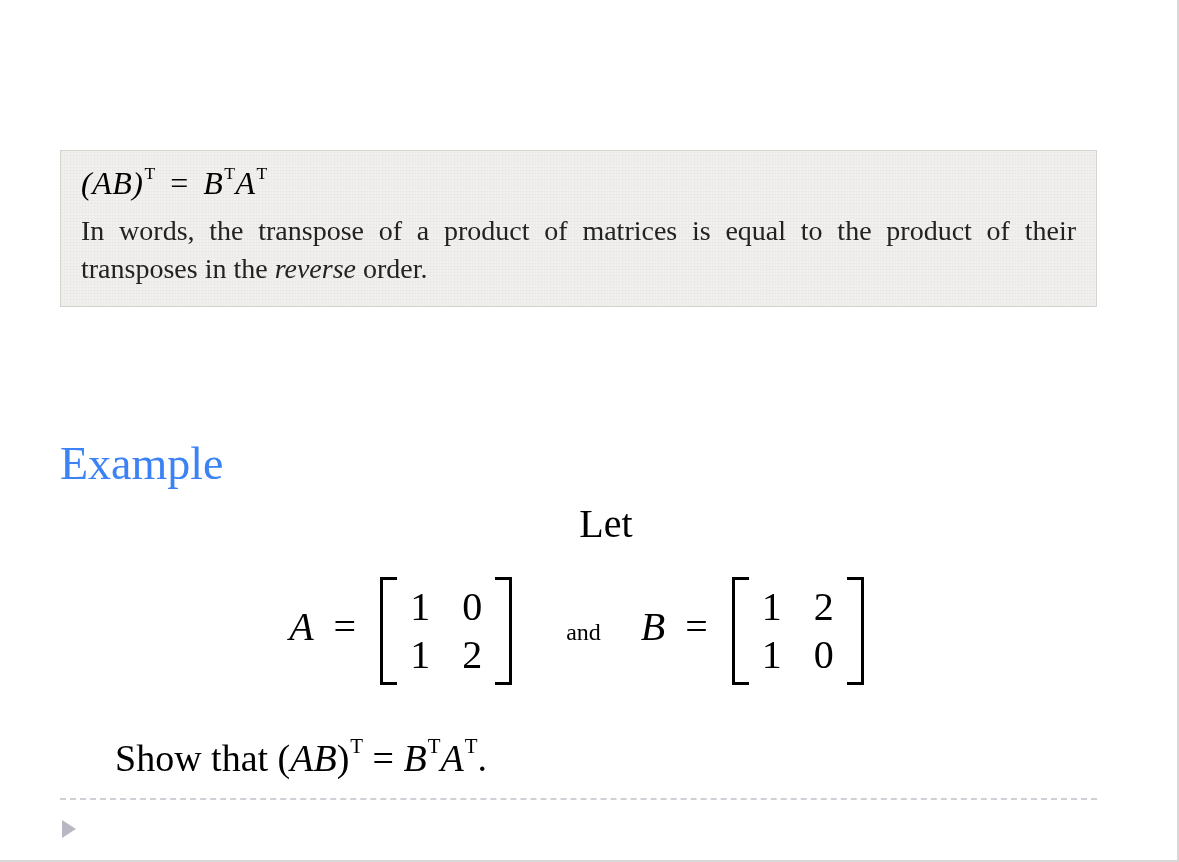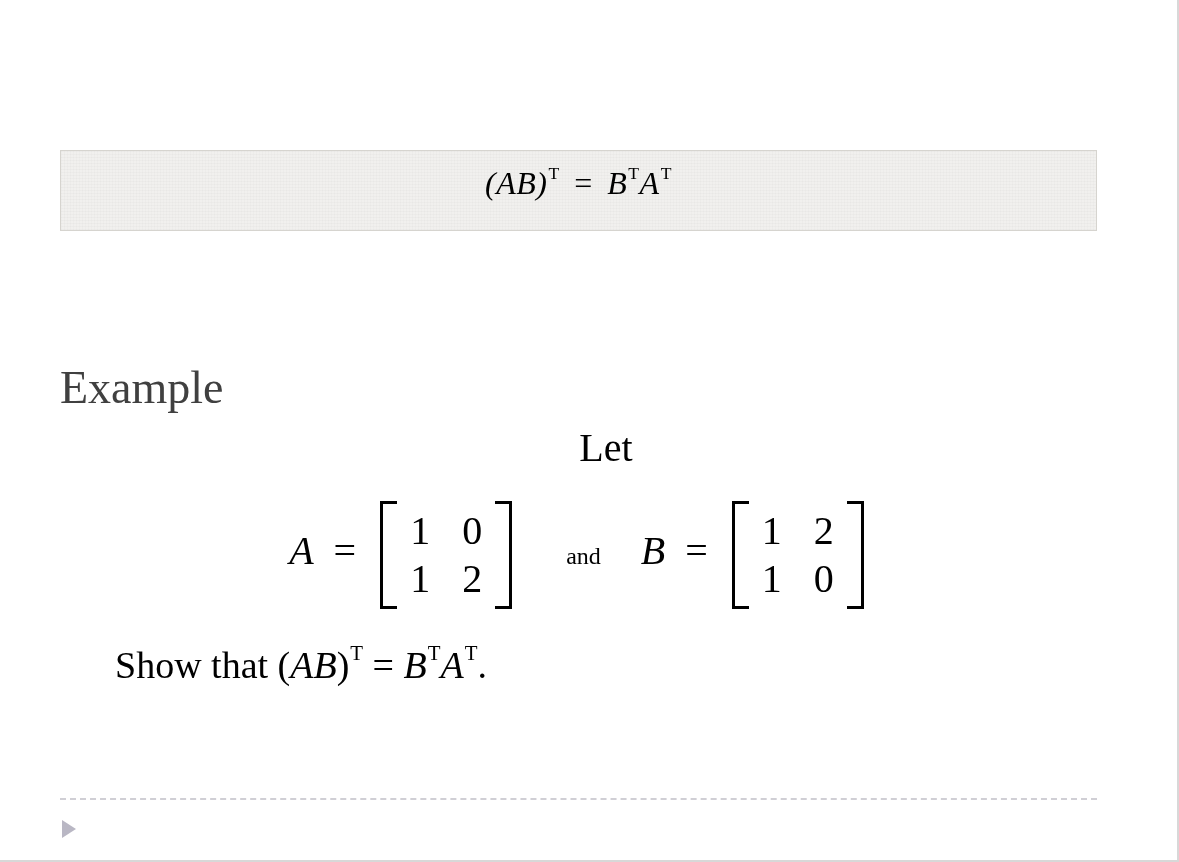--- a/index.html
+++ b/index.html
@@ -41,21 +41,21 @@
     background: #f1f0ee;
     
     background-image:
       repeating-linear-gradient(0deg, rgba(0,0,0,0.02) 0px, rgba(0,0,0,0.02) 1px, transparent 1px, transparent 3px),
       repeating-linear-gradient(90deg, rgba(0,0,0,0.015) 0px, rgba(0,0,0,0.015) 1px, transparent 1px, transparent 3px);
     border: 1px solid #d6d4cf;
     padding: 12px 20px 18px 20px;
   }
 
   .formula-line {
-    text-align: center;
+    text-align: left;
     font-size: 32px;
     font-style: italic;
     letter-spacing: 0.5px;
     margin-bottom: 10px;
   }
 
   .formula-line sup {
     font-style: normal;
     font-size: 0.55em;
     vertical-align: 0.85em;
@@ -66,21 +66,21 @@
     font-size: 28px;
     line-height: 1.35;
     color: #222;
     text-align: justify;
   }
   .theorem-text .italic { font-style: italic; }
 
   .example-heading {
     margin-top: 130px;
     font-size: 46px;
-    color: #404040;
+    color: #3b82f6;
     font-family: "Times New Roman", serif;
   }
 
   .let-line {
     font-size: 40px;
     margin-left: 55px;
     margin-top: 10px;
     text-align: center;
   }
 
@@ -122,21 +122,21 @@
     text-align: center;
     line-height: 1.2;
   }
 
   .and-word {
     font-size: 24px;
     padding: 0 30px 0 40px;
   }
 
   .show-line {
-    margin-top: 32px;
+    margin-top: 49px;
     margin-left: 55px;
     font-size: 38px;
   }
   .show-line sup {
     font-style: normal;
     font-size: 0.55em;
     vertical-align: 0.85em;
     padding-left: 1px;
   }
   .show-line .mi { font-style: italic; }
@@ -166,20 +166,23 @@
 <body>
 
 <div class="slide-canvas">
   <div class="inner">
 
     <div class="theorem-box">
       <div class="formula-line">
         (<span>AB</span>)<sup>T</sup>
         <span style="font-style:normal; padding:0 6px;">=</span>
         <span>B</span><sup>T</sup><span>A</span><sup>T</sup>
+      </div>
+      <div class="theorem-text">
+        <span>In words, the transpose of a product of matrices is equal to the product of their transposes in the </span><span class="italic">reverse</span><span> order.</span>
       </div>
     </div>
 
     <div class="example-heading">Example</div>
     <div class="let-line">Let</div>
 
     <div class="matrix-row">
       <span class="mi">A</span>
       <span class="op" style="font-style:normal;">=</span>
       <span class="mat">

